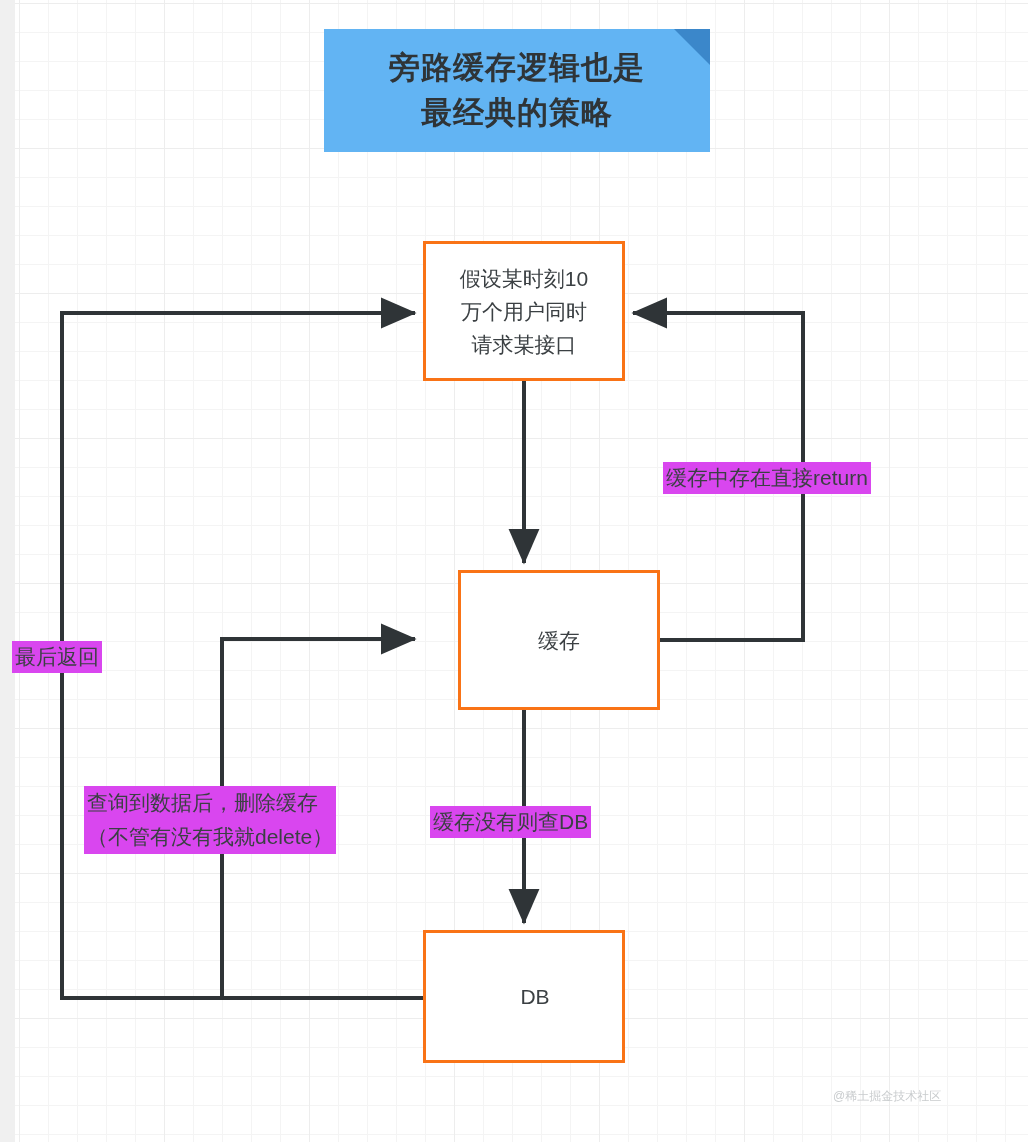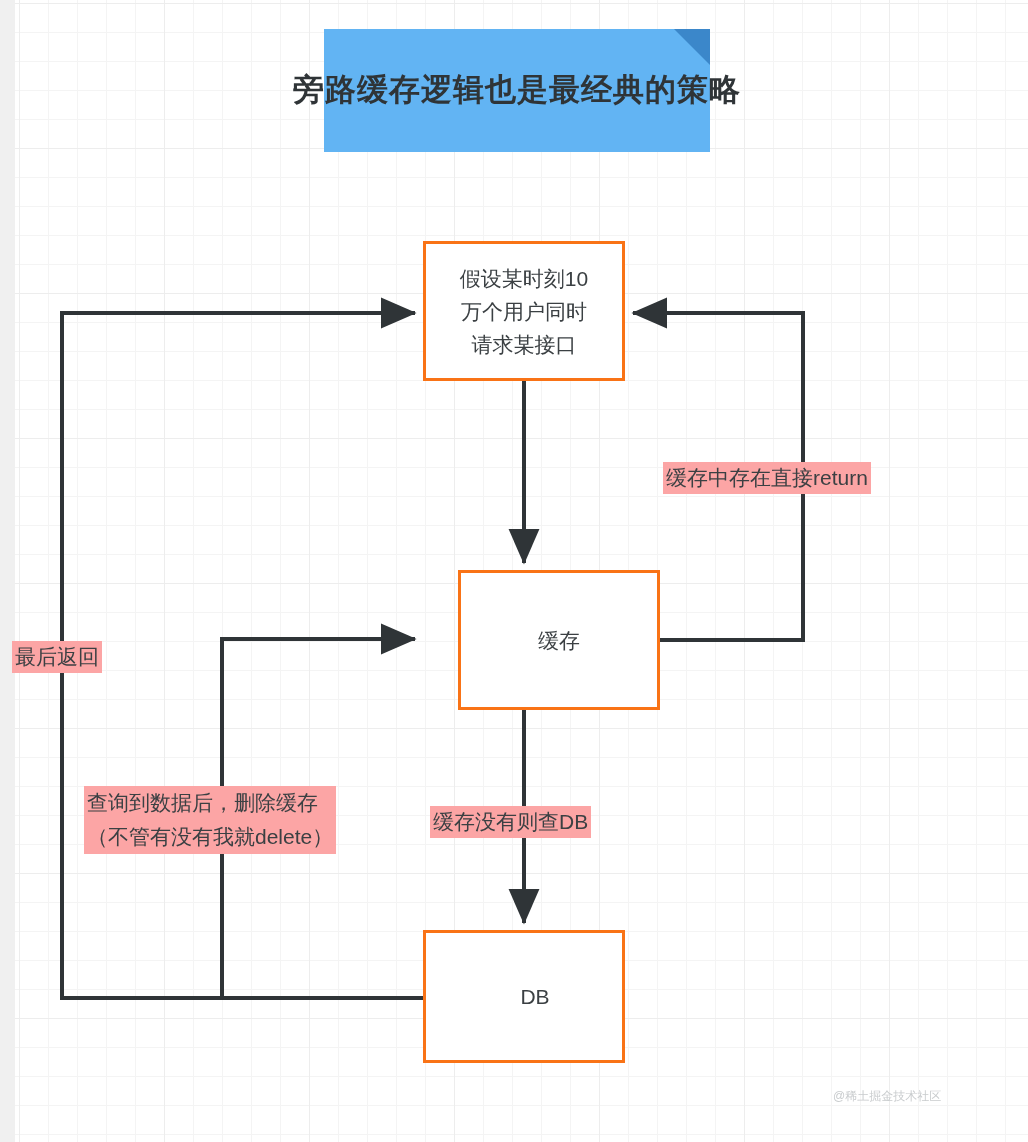--- a/index.html
+++ b/index.html
@@ -49,20 +49,21 @@
   }
   
   #title-banner {
     position: absolute;
     left: 324px;
     top: 29px;
     width: 386px;
     height: 123px;
     background: #62b4f3;
     display: flex;
+    flex-direction: column;
     align-items: center;
     justify-content: center;
     box-sizing: border-box;
     padding-bottom: 2px;
   }
   #title-fold {
     position: absolute;
     right: 0;
     top: 0;
     width: 0;
@@ -92,21 +93,21 @@
     font-size: 21px;
     line-height: 33px;
   }
   .node .line { white-space: nowrap; }
   #node-request { left: 423px; top: 241px; width: 202px; height: 140px; }
   #node-cache   { left: 423px; top: 570px; width: 202px; height: 140px; margin-left: 35px; }
   #node-db      { left: 423px; top: 930px; width: 202px; height: 133px; padding-left: 22px; }
   
   .edge-label {
     position: absolute;
-    background: #fca5a5;
+    background: #d946ef;
     color: #3b4043;
     font-size: 21px;
     line-height: 32px;
     white-space: nowrap;
     padding: 0 3px;
   }
   #label-return-cache { left: 663px; top: 462px; }
   #label-final-return { left: 12px; top: 641px; }
   #label-delete-cache {
     left: 84px; top: 786px;

